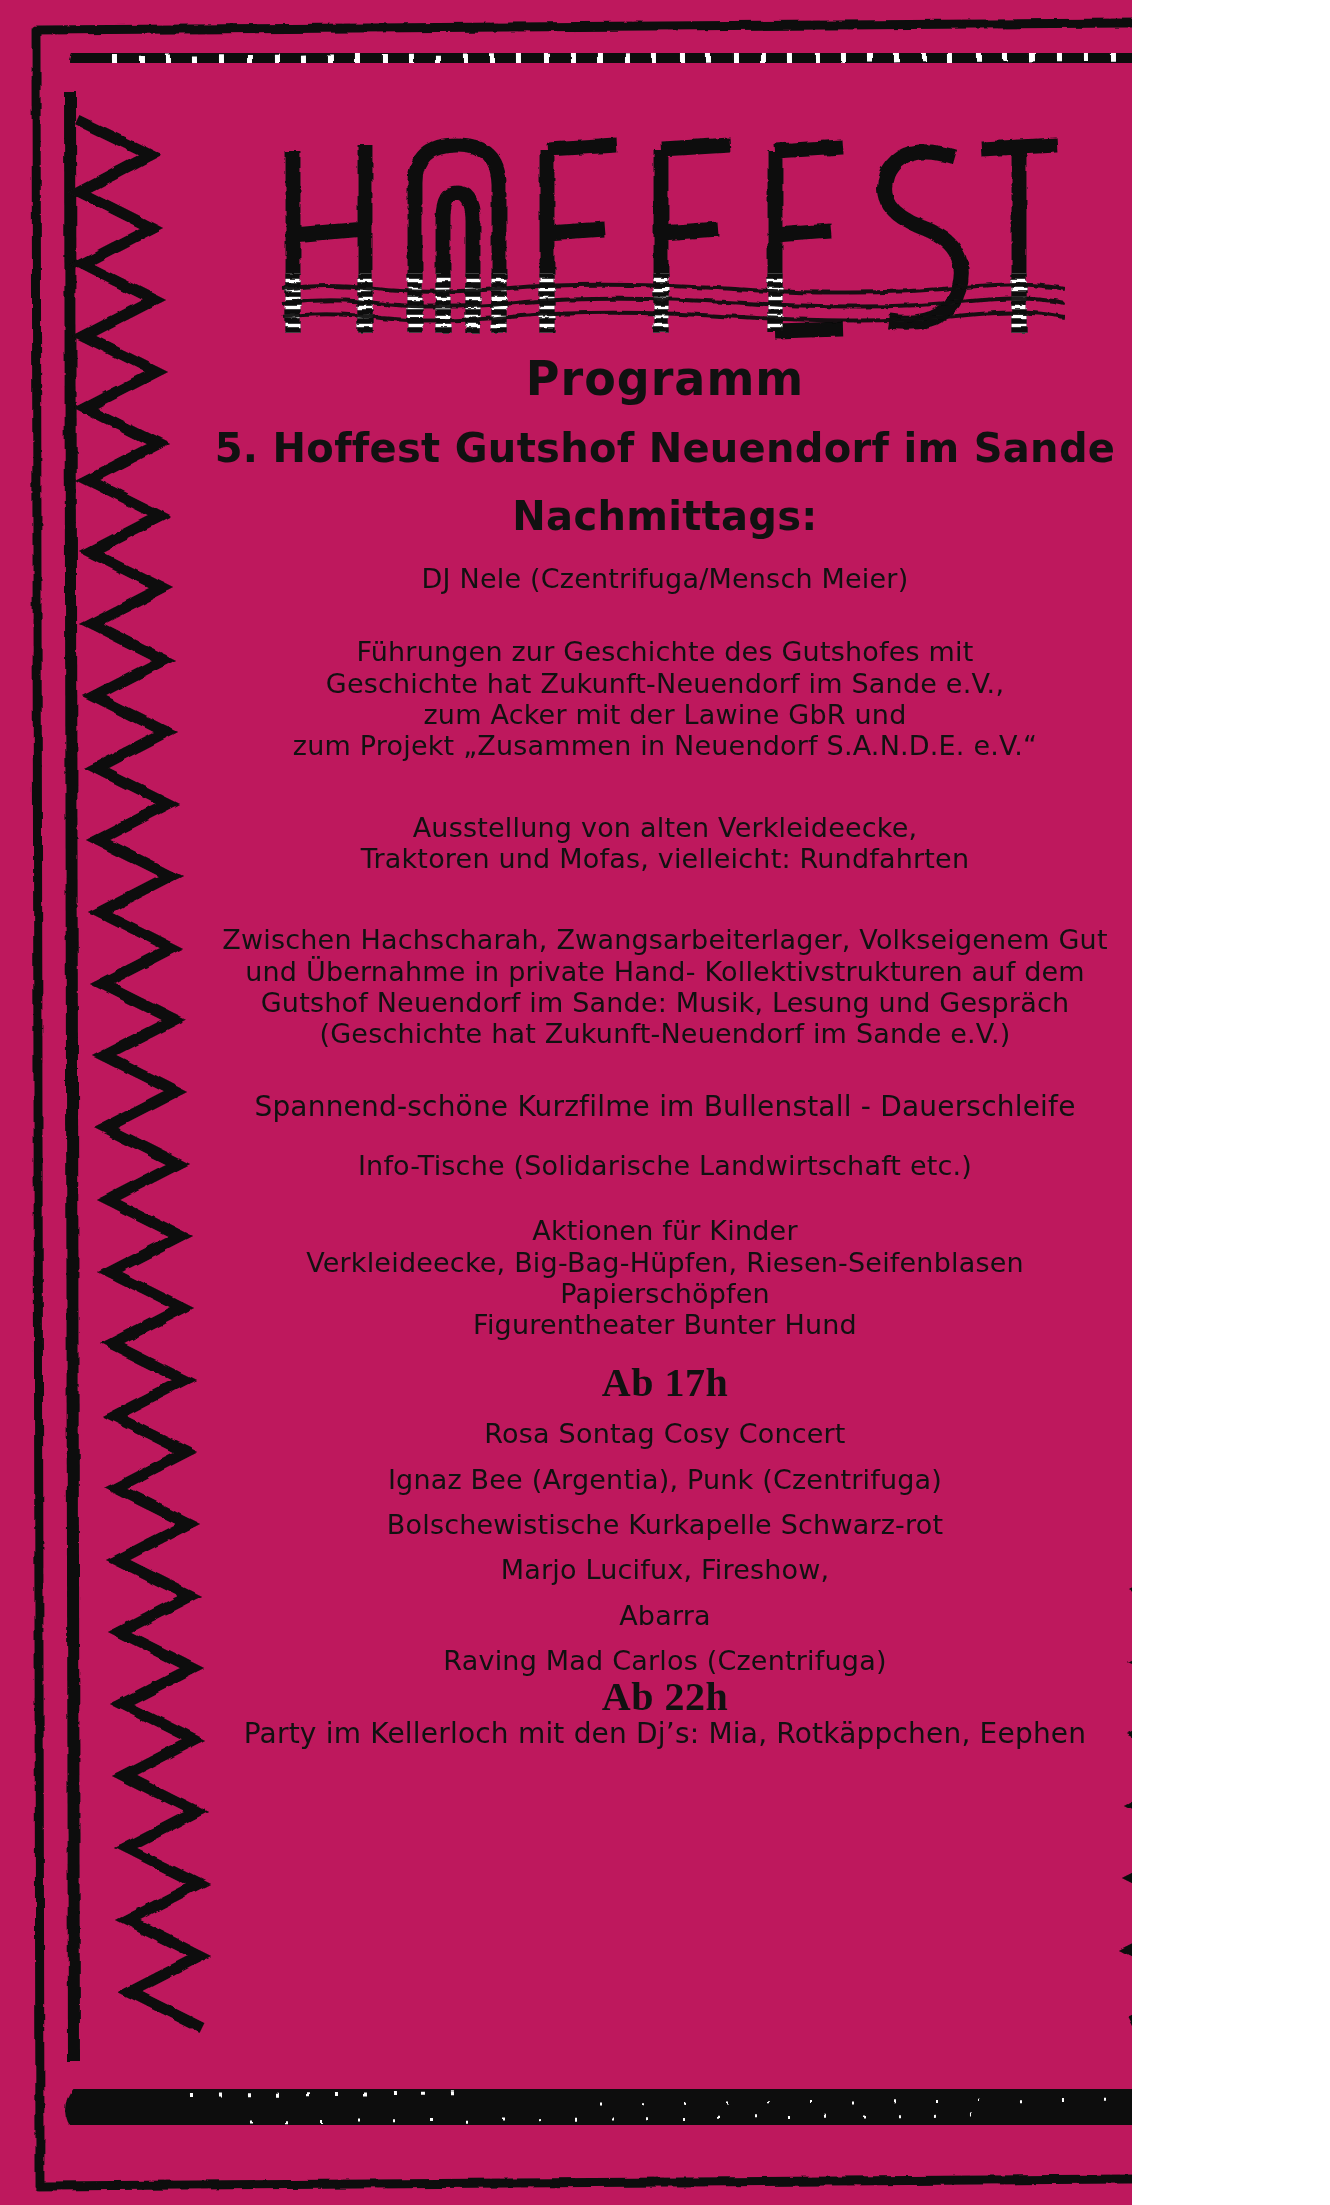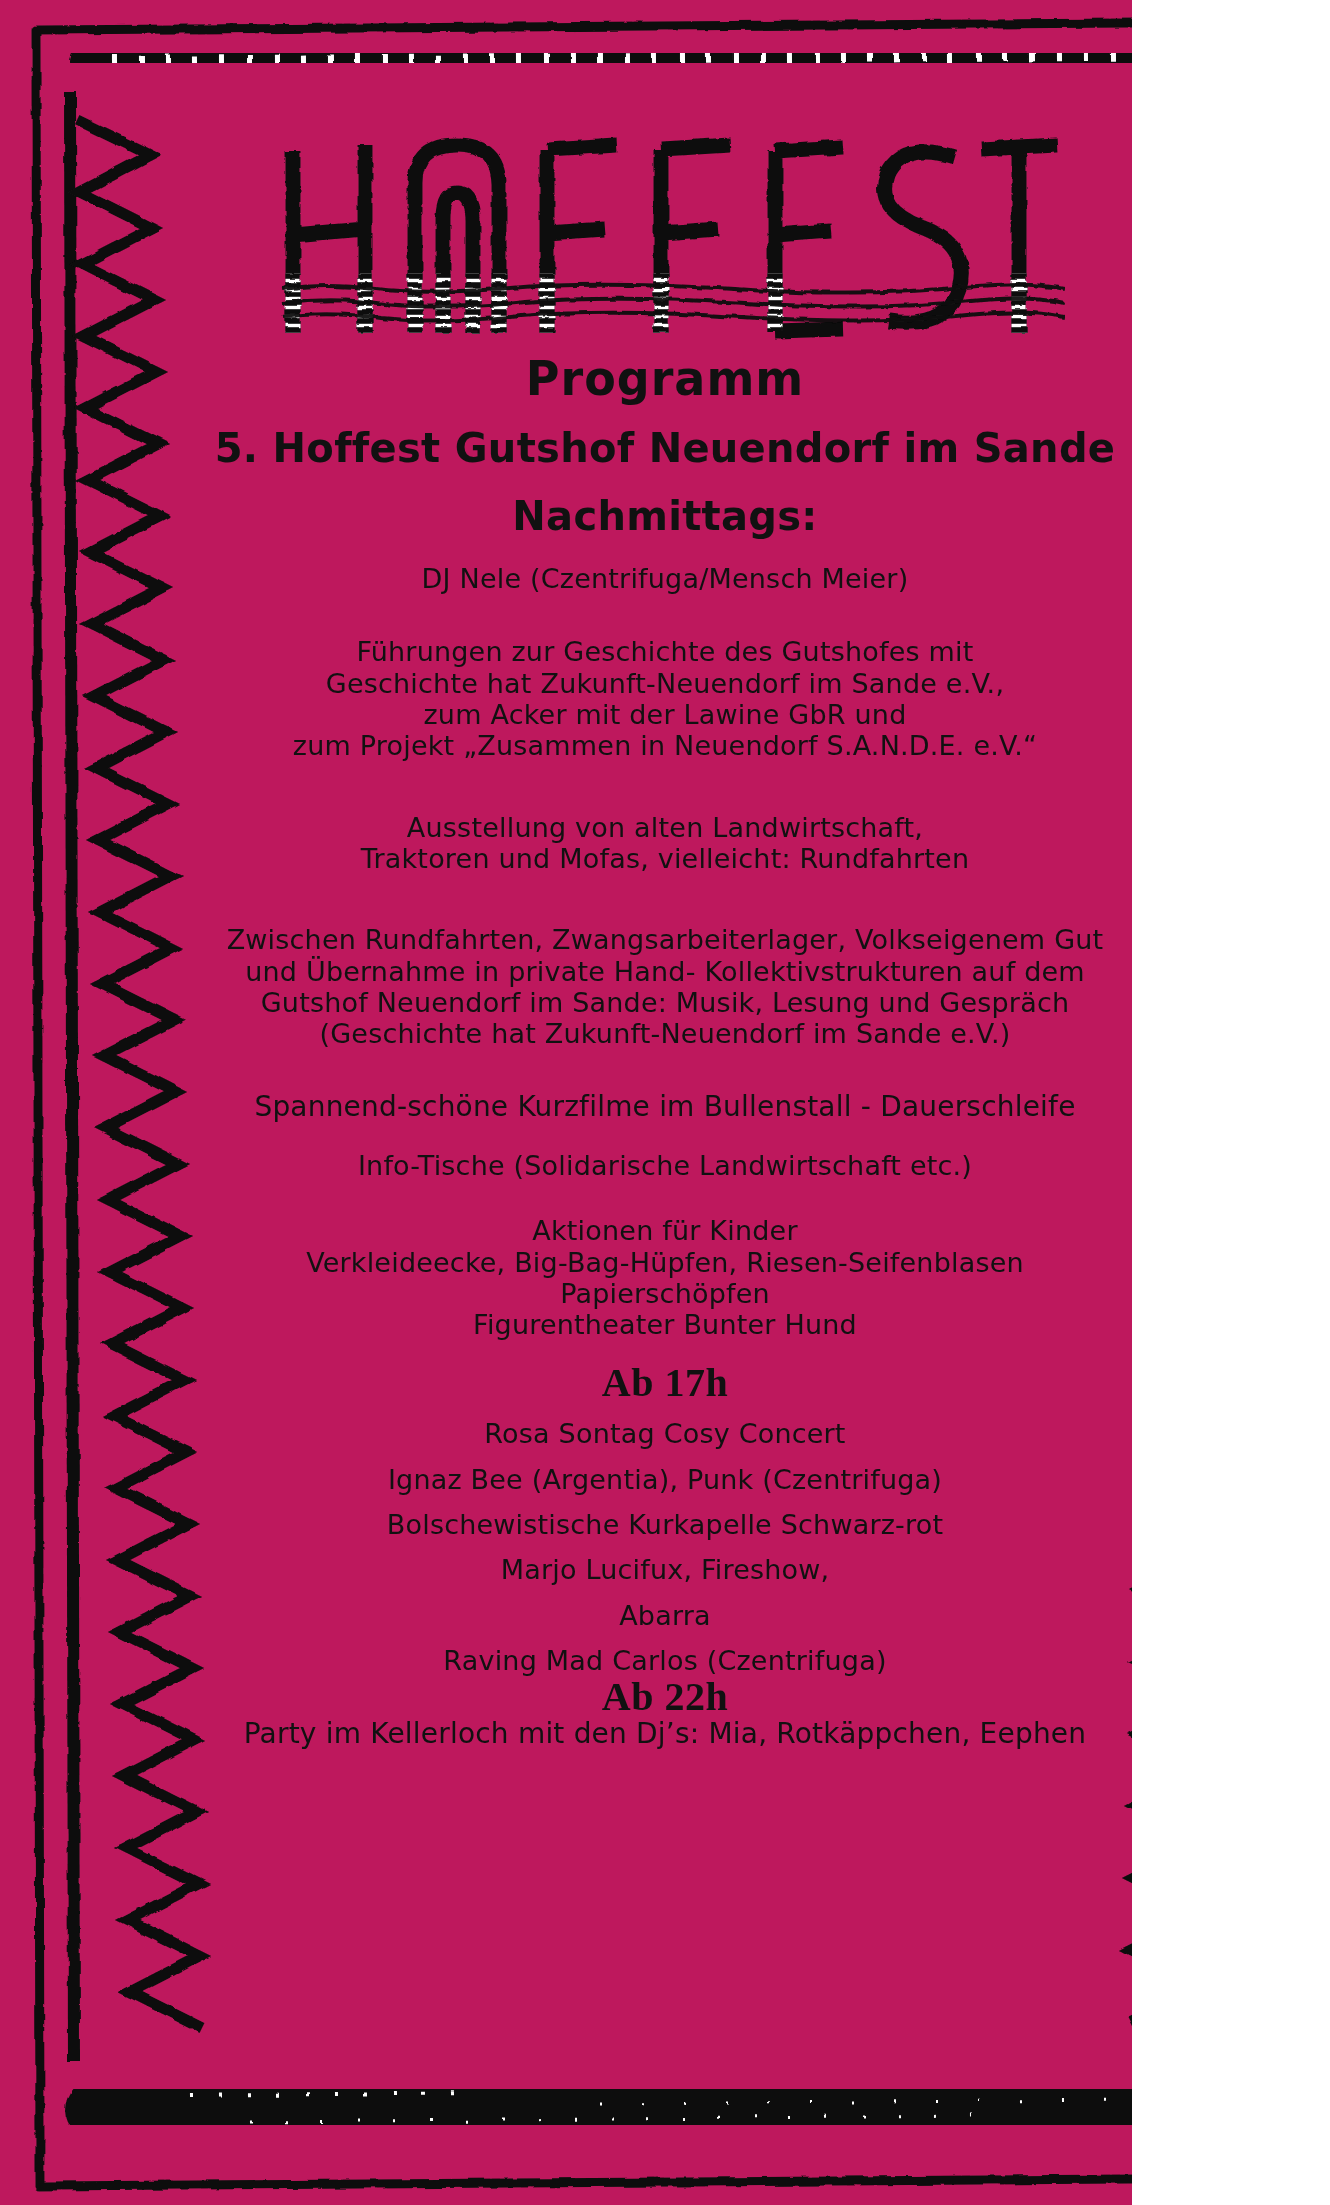--- a/index.html
+++ b/index.html
@@ -265,27 +265,27 @@
 
       <div class="block">
         <div class="body-line">Führungen zur Geschichte des Gutshofes mit</div>
         <div class="body-line">Geschichte hat Zukunft-Neuendorf im Sande e.V.,</div>
         <div class="body-line">zum Acker mit der Lawine GbR und</div>
         <div class="body-line">zum Projekt „Zusammen in Neuendorf S.A.N.D.E. e.V.“</div>
       </div>
       <div class="gap-l"></div>
 
       <div class="block">
-        <div class="body-line">Ausstellung von alten Landwirtschaft,</div>
+        <div class="body-line">Ausstellung von alten Verkleideecke,</div>
         <div class="body-line">Traktoren und Mofas, vielleicht: Rundfahrten</div>
       </div>
       <div class="gap-l"></div>
 
       <div class="block">
-        <div class="body-line wide">Zwischen Rundfahrten, Zwangsarbeiterlager, Volkseigenem Gut</div>
+        <div class="body-line wide">Zwischen Hachscharah, Zwangsarbeiterlager, Volkseigenem Gut</div>
         <div class="body-line wide">und Übernahme in private Hand- Kollektivstrukturen auf dem</div>
         <div class="body-line wide">Gutshof Neuendorf im Sande: Musik, Lesung und Gespräch</div>
         <div class="body-line wide">(Geschichte hat Zukunft-Neuendorf im Sande e.V.)</div>
       </div>
       <div class="gap-l"></div>
 
       <div class="body-line tight">Spannend-schöne Kurzfilme im Bullenstall - Dauerschleife</div>
       <div class="gap-m"></div>
 
       <div class="body-line">Info-Tische (Solidarische Landwirtschaft etc.)</div>

